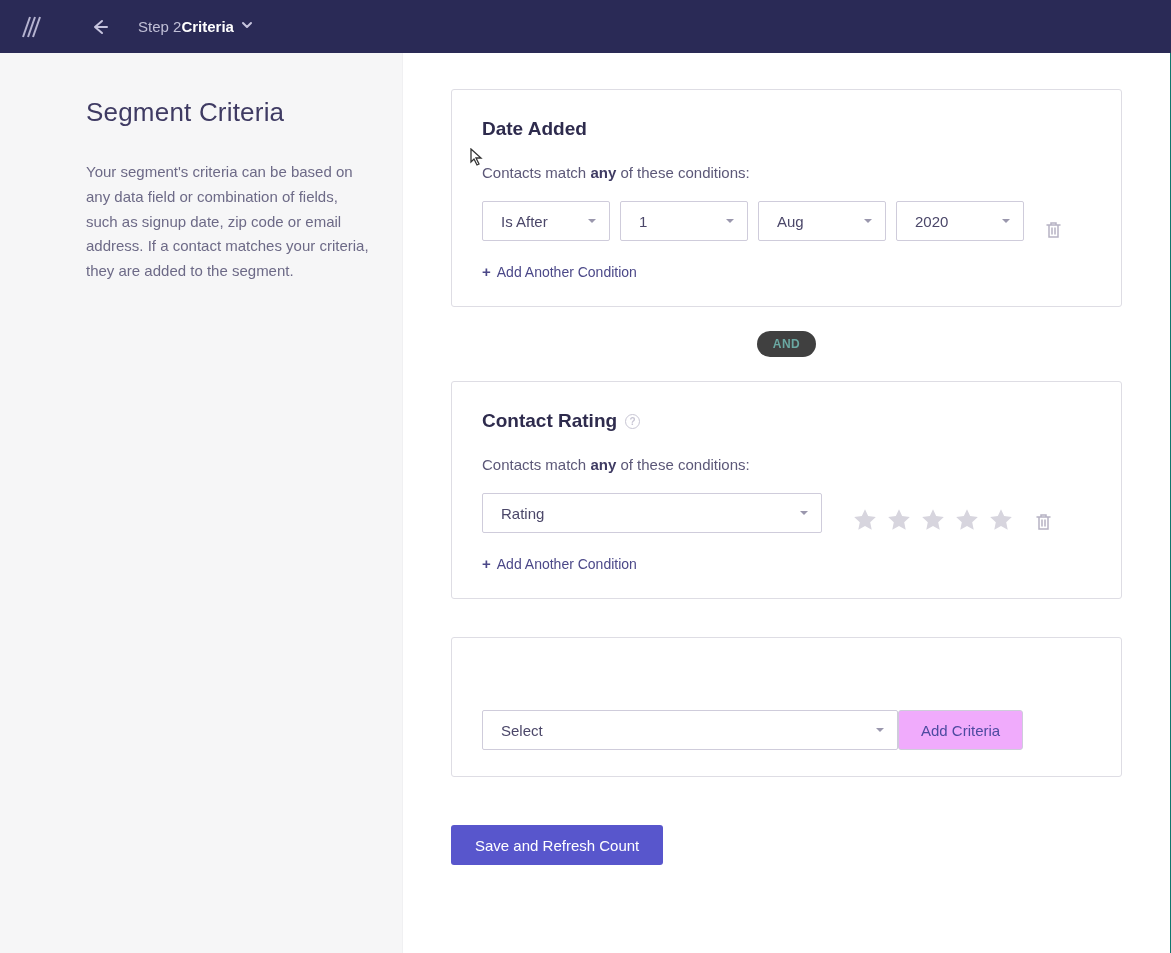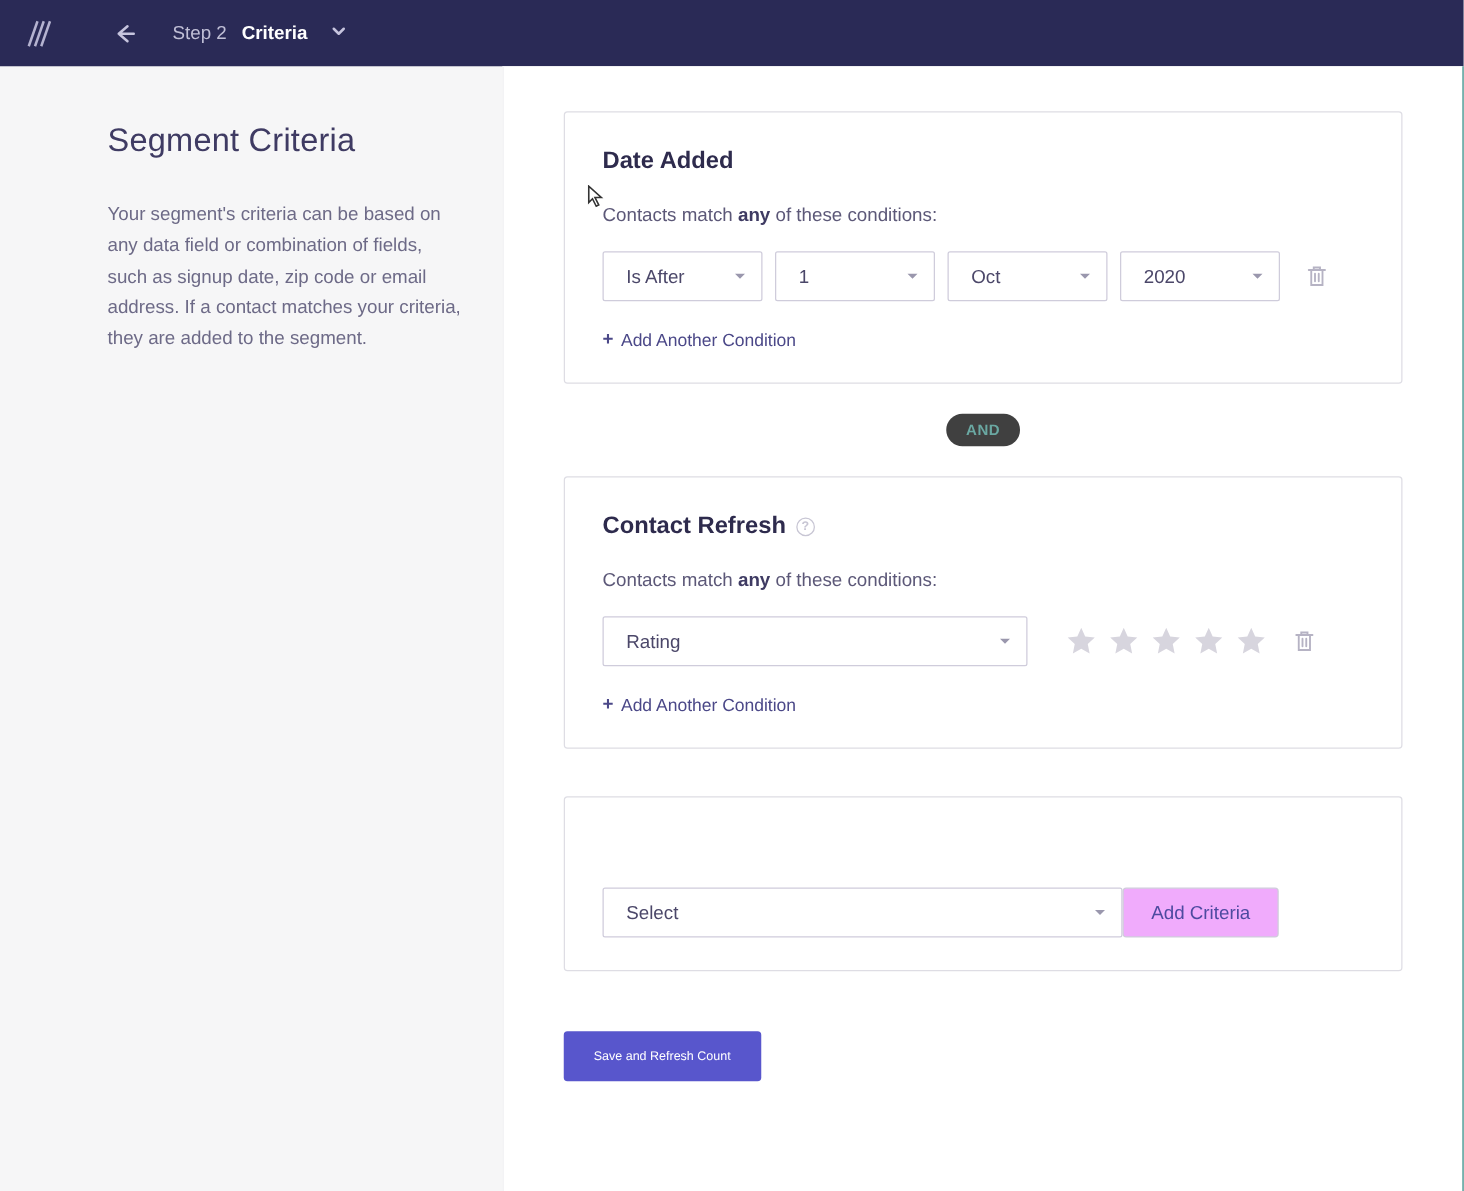--- a/index.html
+++ b/index.html
@@ -19,21 +19,21 @@
       padding: 0 20px;
       gap: 18px;
     }
     .logo-icon svg { display: block; }
     .back-arrow { margin-left: 30px; cursor: pointer; display:flex; align-items:center; }
     .breadcrumb {
       color: #fff;
       font-size: 15px;
       display: flex;
       align-items: center;
-      gap: 12px;
+      gap: 0;
       margin-left: 10px;
     }
     .breadcrumb .step-label { color: #c0bfd6; }
     .breadcrumb .step-name { font-weight: 600; }
     .breadcrumb .chev { margin-left: 6px; }
     .page {
       display: flex;
       height: calc(100% - 53px);
     }
     .sidebar {
@@ -77,21 +77,21 @@
     }
     .match-line {
       font-size: 15px;
       color: #5c5878;
       margin-bottom: 20px;
     }
     .match-line .bold { font-weight: 700; color: #3f3b63; }
     .condition-row {
       display: flex;
       gap: 10px;
-      align-items: center;
+      align-items: flex-end;
       margin-bottom: 22px;
     }
     .select {
       height: 40px;
       border: 1px solid #cfccdb;
       border-radius: 2px;
       background: #fff;
       display: flex;
       align-items: center;
       justify-content: space-between;
@@ -168,21 +168,21 @@
       cursor: pointer;
       display: flex; align-items: center;
     }
     .btn-primary {
       height: 40px;
       padding: 0 24px;
       background: #5856cc;
       color: #fff;
       border: none;
       border-radius: 3px;
-      font-size: 10px;
+      font-size: 15px;
       cursor: pointer;
       margin-top: 48px;
     }
     .card-spacer { height: 38px; }
     .cursor-pointer {
       position: absolute;
       left: 18px; top: 58px;
       pointer-events: none;
     }
   </style>
@@ -245,21 +245,21 @@
         </div>
         <div class="select w-day">
           <span>1</span>
           <span class="caret">
               <svg width="10" height="6" viewBox="0 0 10 6">
                 <path d="M1 1 L5 5 L9 1" fill="#9a97ad"></path>
               </svg>
             </span>
         </div>
         <div class="select w-month">
-          <span>Oct</span>
+          <span>Aug</span>
           <span class="caret">
               <svg width="10" height="6" viewBox="0 0 10 6">
                 <path d="M1 1 L5 5 L9 1" fill="#9a97ad"></path>
               </svg>
             </span>
         </div>
         <div class="select w-year">
           <span>2020</span>
           <span class="caret">
               <svg width="10" height="6" viewBox="0 0 10 6">
@@ -280,21 +280,21 @@
     </div>
 
     
     <div class="and-pill-wrap">
       <div class="and-pill">AND</div>
     </div>
 
     
     <div class="card">
       <h2>
-        <span>Contact Refresh</span>
+        <span>Contact Rating</span>
         <span class="help-icon">?</span>
       </h2>
       <div class="match-line">
         <span>Contacts match </span><span class="bold">any</span><span> of these conditions:</span>
       </div>
       <div class="condition-row">
         <div class="select w-full">
           <span>Rating</span>
           <span class="caret">
               <svg width="10" height="6" viewBox="0 0 10 6">

